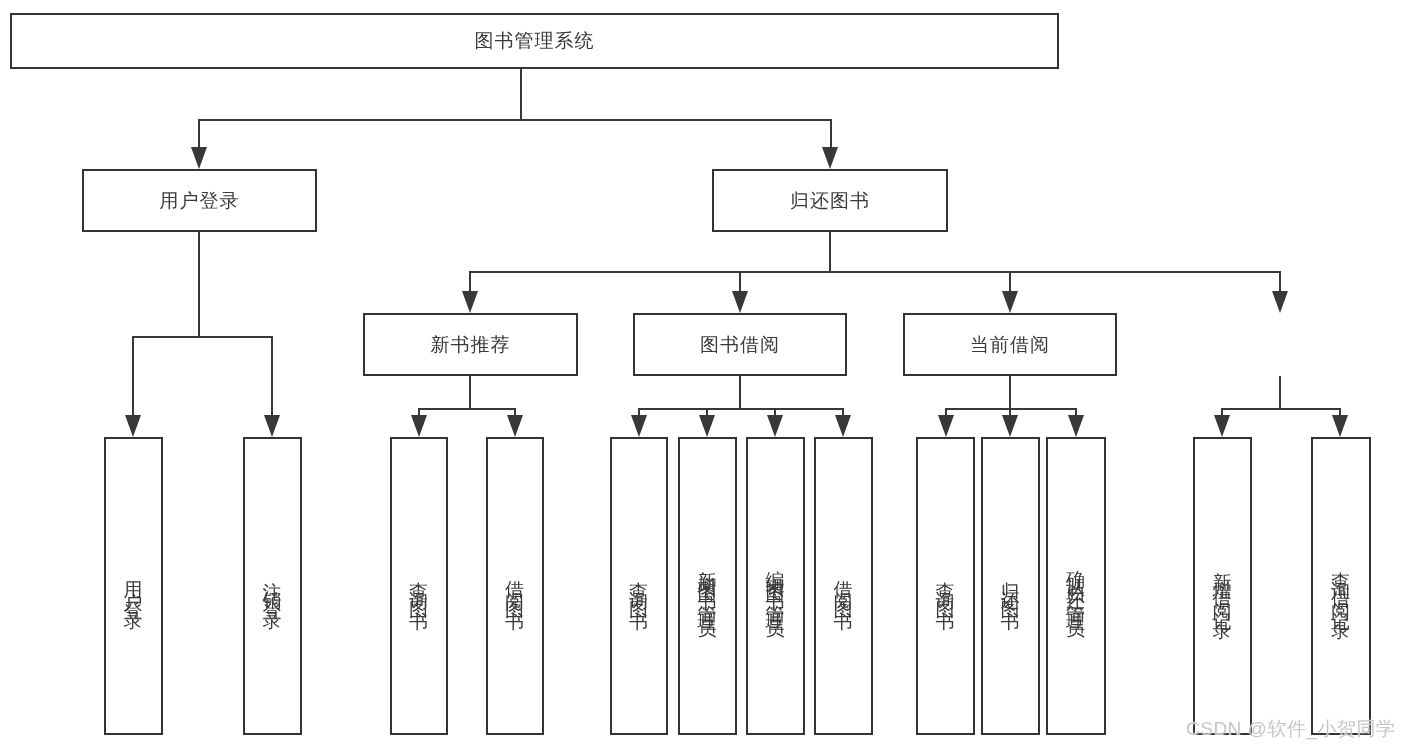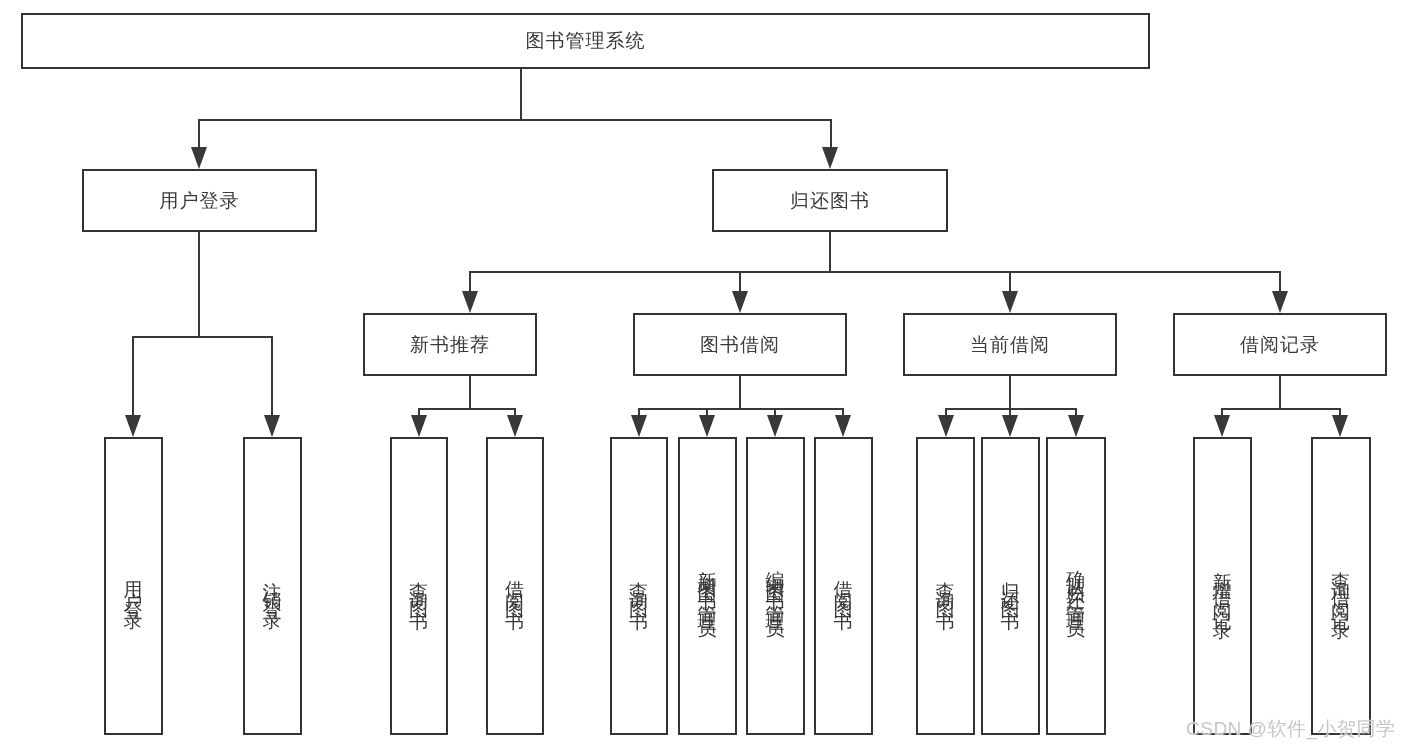--- a/index.html
+++ b/index.html
@@ -33,21 +33,21 @@
     position: absolute; left: 1186px; top: 716px; font-size: 19px;
     color: var(--wm, #c6c6c6); text-shadow: 0 0 2px #ffffff;
     white-space: nowrap; z-index: 3; letter-spacing: 0.5px; text-align: center;
   }
 </style>
 </head>
 <body>
 
 <div class="canvas">
 
-  <div class="box" style="left:21px; top:13px; width:1129px; height:56px;">图书管理系统</div>
+  <div class="box" style="left:10px; top:13px; width:1049px; height:56px;">图书管理系统</div>
 
   <div class="v" style="left:520px; top:69px; height:50px;"></div>
   <div class="h" style="left:198px; top:119px; width:634px;"></div>
   <div class="v" style="left:198px; top:119px; height:30px;"></div>
   <div class="a" style="left:191px; top:147px;"></div>
   <div class="v" style="left:830px; top:119px; height:30px;"></div>
   <div class="a" style="left:822px; top:147px;"></div>
 
   <div class="box" style="left:82px; top:169px; width:235px; height:63px;">用户登录</div>
   <div class="box" style="left:712px; top:169px; width:236px; height:63px;">归还图书</div>
@@ -63,24 +63,23 @@
   <div class="h" style="left:469px; top:271px; width:812px;"></div>
   <div class="v" style="left:469px; top:271px; height:21px;"></div>
   <div class="a" style="left:462px; top:291px;"></div>
   <div class="v" style="left:739px; top:271px; height:21px;"></div>
   <div class="a" style="left:732px; top:291px;"></div>
   <div class="v" style="left:1009px; top:271px; height:21px;"></div>
   <div class="a" style="left:1002px; top:291px;"></div>
   <div class="v" style="left:1279px; top:271px; height:21px;"></div>
   <div class="a" style="left:1272px; top:291px;"></div>
 
-  <div class="box" style="left:363px; top:313px; width:174px; height:63px;">新书推荐</div>
+  <div class="box" style="left:363px; top:313px; width:215px; height:63px;">新书推荐</div>
   <div class="box" style="left:903px; top:313px; width:214px; height:63px;">当前借阅</div>
   <div class="box" style="left:633px; top:313px; width:214px; height:63px;">图书借阅</div>
-  <div class="box" style="left:1173px; top:313px; width:214px; height:63px;">借阅记录</div>
 
   <div class="v" style="left:469px; top:376px; height:32px;"></div>
   <div class="h" style="left:418px; top:408px; width:98px;"></div>
   <div class="v" style="left:418px; top:408px; height:8px;"></div>
   <div class="a" style="left:411px; top:415px;"></div>
   <div class="v" style="left:514px; top:408px; height:8px;"></div>
   <div class="a" style="left:507px; top:415px;"></div>
 
   <div class="v" style="left:739px; top:376px; height:32px;"></div>
   <div class="h" style="left:638px; top:408px; width:206px;"></div>

